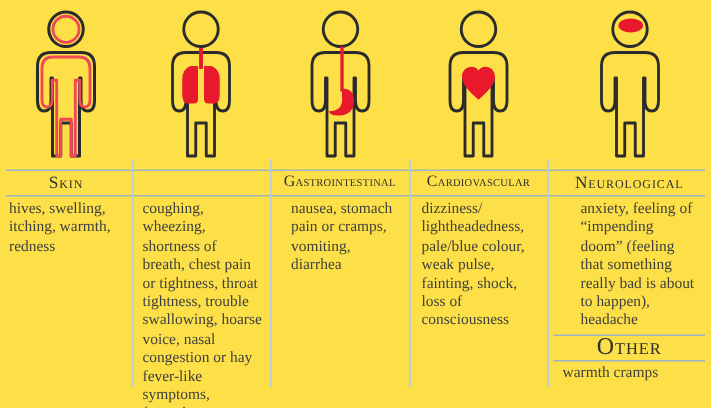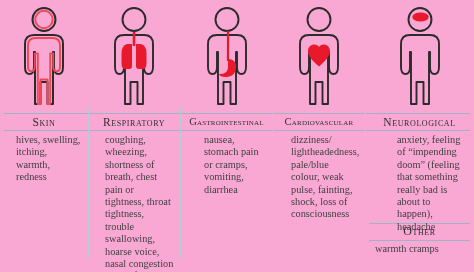--- a/index.html
+++ b/index.html
@@ -12,21 +12,21 @@
     height: 272px;
     overflow: hidden;
     font-family: "Liberation Serif", "DejaVu Serif", serif;
     color: #3d3d3d;
   }
 
   #chart {
     position: relative;
     width: 474px;
     height: 272px;
-    background: #f9a8d4;
+    background: #fde047;
   }
 
   
   .col {
     position: absolute;
     top: 0;
     height: 272px;
   }
   .col-0 { left: 0px;   width: 88px;  }
   .col-1 { left: 88px;  width: 92px;  }
@@ -64,39 +64,38 @@
   }
   .heading.tight { font-size: 10.6px; letter-spacing: 0.2px; }
 
   
   .body-text {
     position: absolute;
     top: 134px;
     font-size: 10.3px;
     line-height: 12.4px;
     color: #3f3f3f;
-    margin-left: 10px;
   }
   .col-0 .body-text { left: 6px;  right: 6px;  }
   .col-1 .body-text { left: 7px;  right: 5px;  }
   .col-2 .body-text { left: 14px; right: 8px;  }
   .col-3 .body-text { left: 8px;  right: 6px;  }
   .col-4 .body-text { left: 22px; right: 8px;  }
 
   
   .other-heading {
     position: absolute;
     top: 224px;
     left: 0;
     width: 100%;
     height: 15px;
     line-height: 15px;
     text-align: center;
     font-variant: small-caps;
-    font-size: 12px;
+    font-size: 16px;
     letter-spacing: 0.6px;
     color: #2f2f2f;
   }
   .other-text {
     position: absolute;
     top: 243px;
     left: 10px;
     right: 8px;
     font-size: 10.3px;
     line-height: 12.4px;
@@ -162,21 +161,20 @@
 
         <rect x="33.7" y="28" width="2.6" height="14" fill="#e8192c"></rect>
 
         <path d="M33 40 L33 62 Q33 65 30 65 L26 65 Q22.5 65 22.5 59
                  L22.5 49 Q22.5 42 28 40 Z" fill="#e8192c"></path>
 
         <path d="M37 40 L37 62 Q37 65 40 65 L44 65 Q47.5 65 47.5 59
                  L47.5 49 Q47.5 42 42 40 Z" fill="#e8192c"></path>
       </svg>
     </div>
-    <div class="heading">Respiratory</div>
     <div class="body-text">coughing, wheezing, shortness of breath, chest pain or tightness, throat tightness, trouble swallowing, hoarse voice, nasal congestion or hay fever-like symptoms, (sneezing or runny or itchy nose; red, itchy or watery eyes)</div>
   </div>
 
   <div class="col col-2">
     <div class="figure-wrap">
       <svg width="70" height="106" viewBox="0 0 70 106">
         <circle cx="35" cy="15.5" r="11.5" fill="none" stroke="#2b2b2b" stroke-width="1.9"></circle>
         <path d="M16 40 Q16 31 25 31 L45 31 Q54 31 54 40 L54 63
                  Q54 70 49.5 70 Q45 70 45 63 L45 48 L44 48 L44 100
                  L38.5 100 L38.5 78 L31.5 78 L31.5 100 L26 100 L26 48

